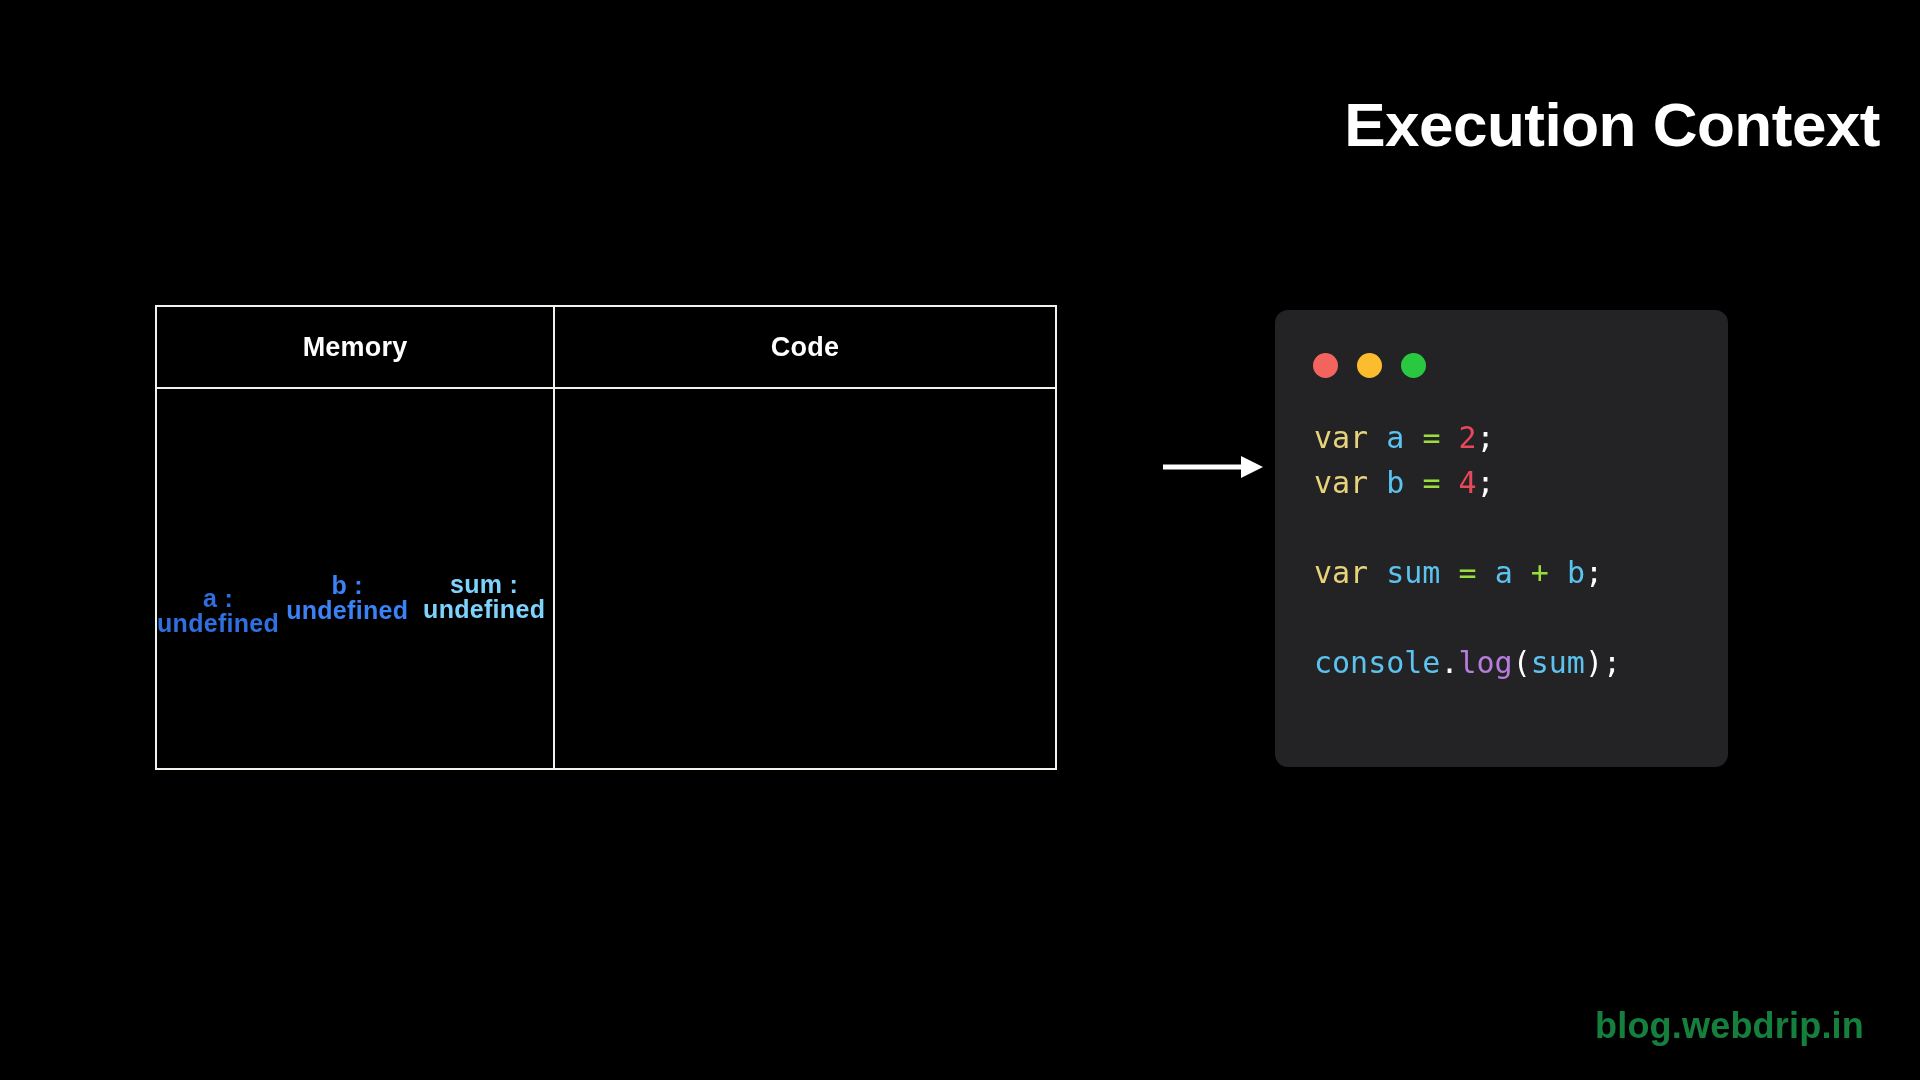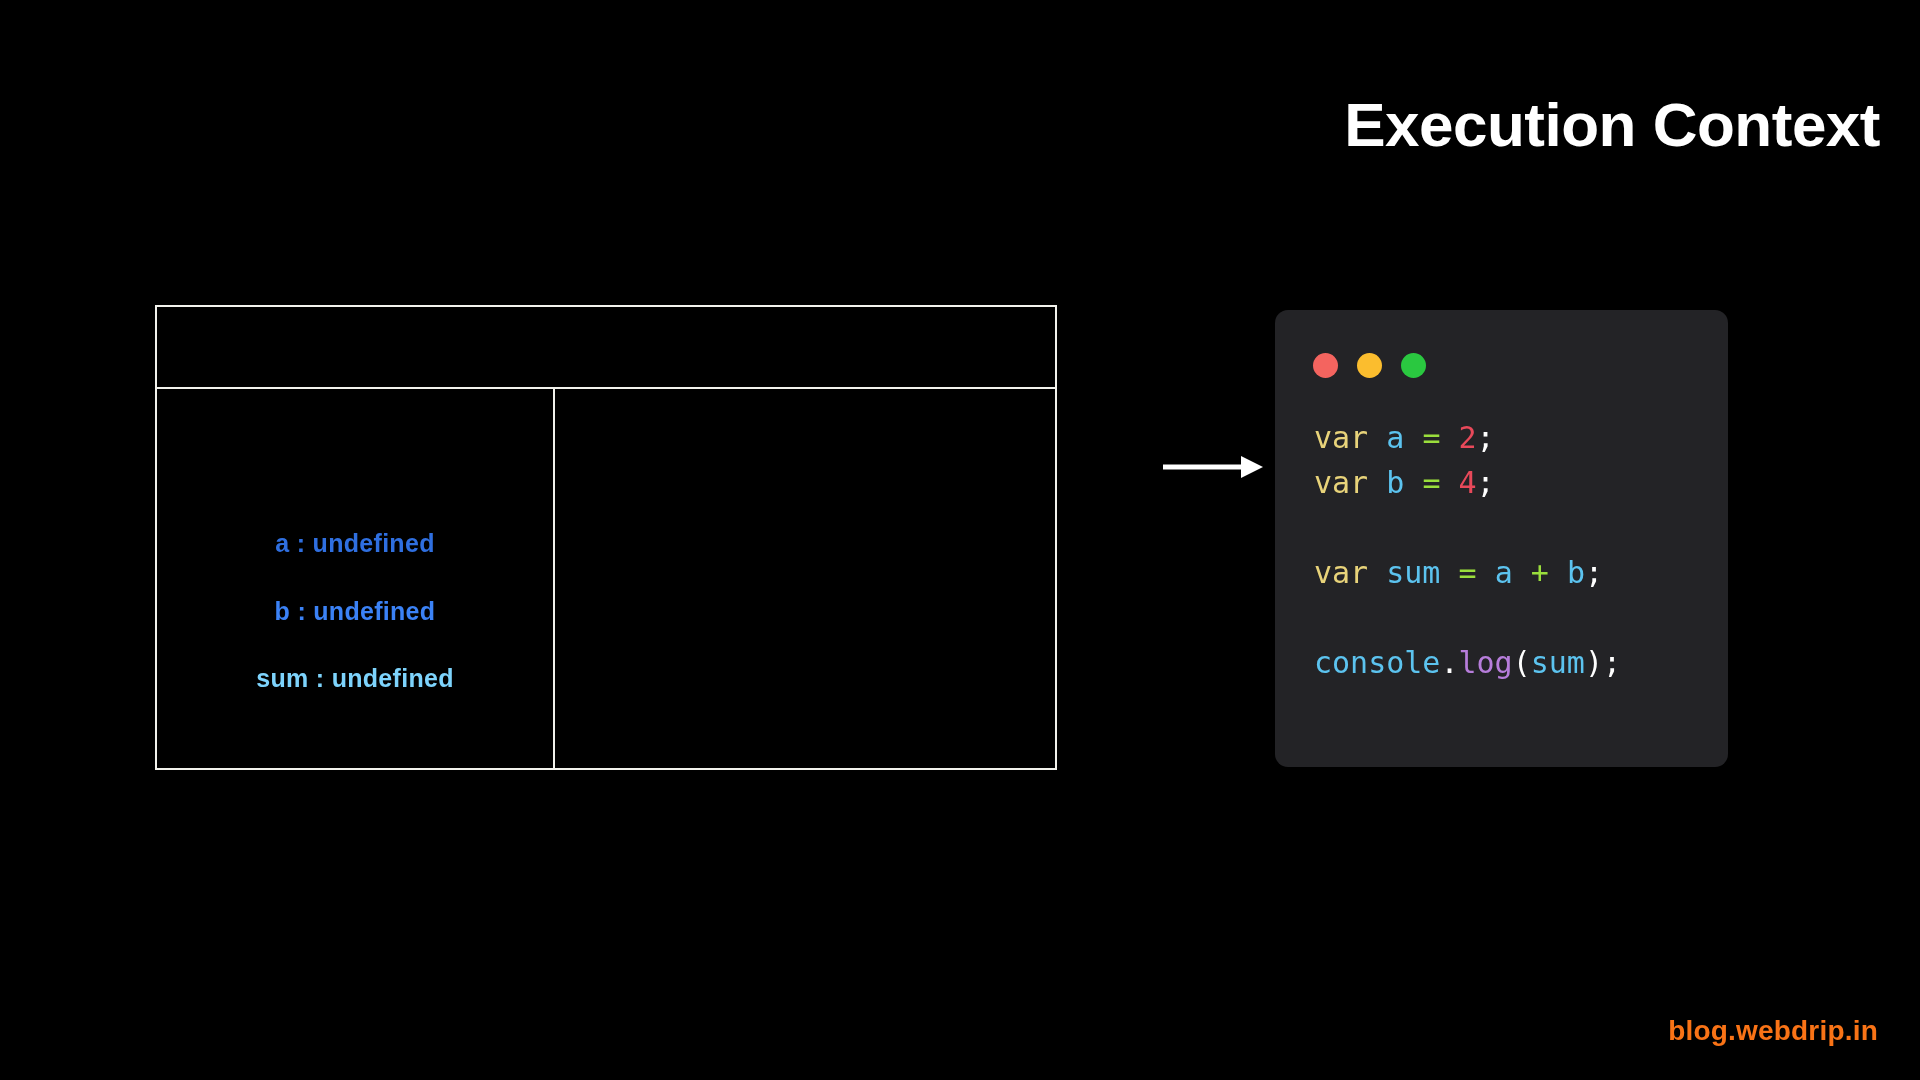--- a/index.html
+++ b/index.html
@@ -72,22 +72,22 @@
   .ec-th {
     color: #ffffff;
     font-size: 27px;
     font-weight: bold;
     letter-spacing: 0.2px;
   }
   .memory-list {
     width: 100%;
     padding-top: 8px;
     display: flex;
-    flex-direction: column;
-    align-items: center;
+    flex-direction: row;
+    gap: 7px;
   }
   .memory-entry {
     font-size: 25px;
     font-weight: bold;
     letter-spacing: 0.3px;
     margin: 0;
     line-height: 1;
     text-align: center;
   }
   .memory-entry.slot-0 { margin-top: 56px; }
@@ -145,37 +145,43 @@
   .code-line {
     white-space: pre;
     height: 45px;
   }
   .code-line.blank { height: 45px; }
   .tok { white-space: pre; }
 
   
   .footer-brand {
     position: absolute;
-    right: 42px;
+    right: 56px;
     bottom: 33px;
-    color: #f97316;
-    font-size: 28px;
+    color: #15803d;
+    font-size: 36px;
     font-weight: bold;
     letter-spacing: 0.2px;
     white-space: nowrap;
   }
 </style>
 </head>
 <body style="background: rgb(0, 0, 0);">
 
 <div class="slide-title">Execution Context</div>
 
 <div class="ec-table" style="border-color: rgb(242, 242, 236);">
 
   <div class="ec-header-row" style="border-color: rgb(242, 242, 236);">
+    <div class="ec-col-memory" style="border-color: rgb(242, 242, 236);">
+      <span class="ec-th">Memory</span>
+    </div>
+    <div class="ec-col-code">
+      <span class="ec-th">Code</span>
+    </div>
   </div>
 
   <div class="ec-body-row">
     <div class="ec-col-memory" style="border-color: rgb(242, 242, 236);">
       <div class="memory-list">
         <div class="memory-entry slot-0" style="color: rgb(47, 111, 224);">a : undefined</div>
         <div class="memory-entry slot-1" style="color: #3b82f6;">b : undefined</div>
         <div class="memory-entry slot-2" style="color: #7dd3fc;">sum : undefined</div>
       </div>
     </div>

